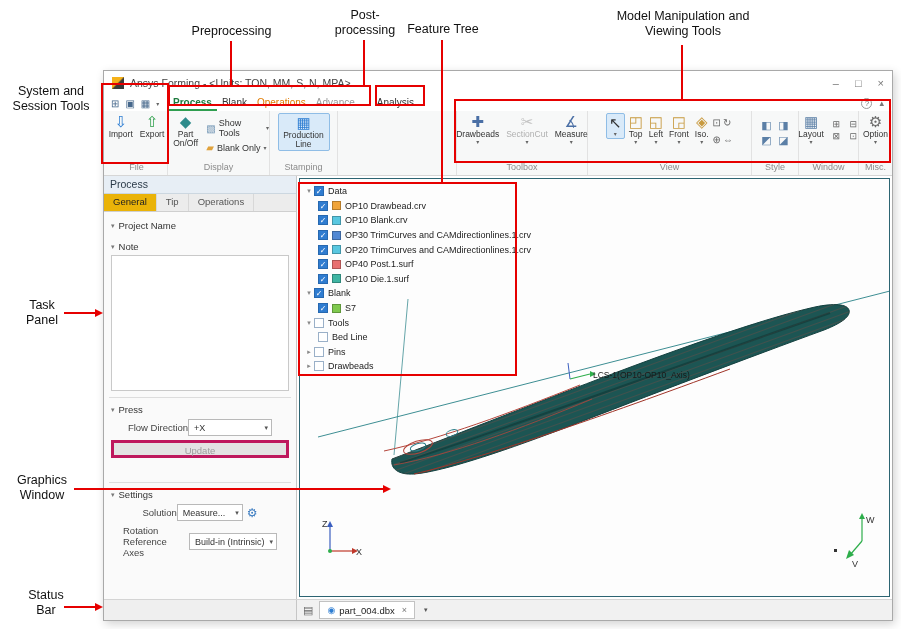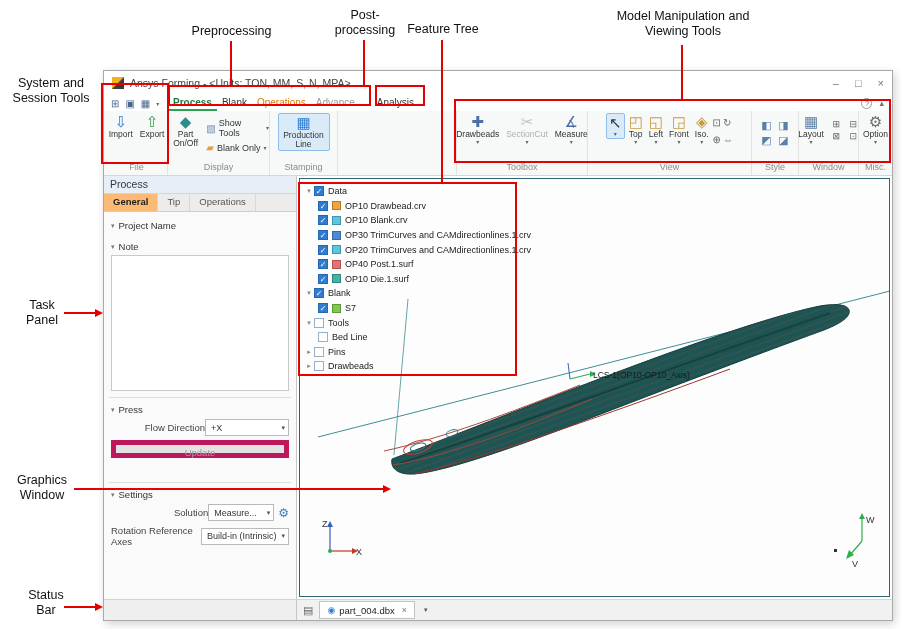--- a/index.html
+++ b/index.html
@@ -40,31 +40,31 @@
 .smallrow{display:flex;align-items:center;gap:3px;font-size:9px;color:#333;cursor:default}
 .smallrow .sico{font-size:10px}
 .icoGrid{display:grid;grid-template-columns:repeat(2,15px);gap:2px;padding-top:6px;font-size:11px;color:#5b7fa6;text-align:center}
 .icoGrid.small{font-size:9px;color:#666}
 
 .main{flex:1;display:flex;min-height:0}
 .task-panel{width:193px;flex:0 0 auto;background:#f4f4f4;border-right:1px solid #c6c6c6;display:flex;flex-direction:column}
 .tp-header{height:18px;background:#e7eef5;border-bottom:1px solid #ccd7e0;padding:2px 6px;font-size:10.5px;color:#2b3a48}
 .tp-tabs{height:18px;display:flex;background:#ececec;border-bottom:1px solid #cfcfcf}
 .tp-tab{padding:2px 9px;font-size:9.5px;color:#555;border-right:1px solid #d8d8d8;cursor:default}
-.tp-tab.active{background:#fdba74;color:#222;font-weight:bold}
+.tp-tab.active{background:#eab308;color:#222;font-weight:normal}
 .tp-body{flex:1;background:#fafafa;padding:5px 7px;overflow:hidden;font-size:9.5px}
 .sec-h{display:flex;align-items:center;gap:4px;color:#333;margin:3px 0 3px;font-size:9.5px}
 .sec-h .tw{color:#777;font-size:7px}
 .tp-input{width:100%;height:17px;background:#ececec;border:1px solid #d2d2d2;color:#8a8a8a;padding:2px 4px;font-size:9.5px;line-height:13px}
 .tp-note{width:100%;height:136px;background:#fff;border:1px solid #c9c9c9}
-.tp-row{display:flex;align-items:center;justify-content:flex-end;margin:4px 0}
+.tp-row{display:flex;align-items:center;justify-content:center;margin:4px 12px}
 .tp-lbl{color:#444}
 .sel{display:flex;align-items:center;justify-content:space-between;background:#fff;border:1px solid #b9b9b9;height:17px;padding:0 3px 0 5px;font-size:9px;color:#333;cursor:default}
 .sel .scaret{font-size:7px;color:#555;margin-left:4px}
-.btn-disabled{width:100%;height:18px;background:#e3e3e3;border:5px solid #be185d;color:#9d9d9d;text-align:center;line-height:16px;margin-top:2px;font-size:9.5px}
+.btn-disabled{width:100%;height:18px;background:#e3e3e3;border:3px solid #be185d;color:#9d9d9d;text-align:center;line-height:16px;margin-top:2px;font-size:9.5px}
 .divider{border-top:1px solid #ddd;margin:6px -2px}
 .cb11{width:11px;height:11px;border:1px solid #9d9d9d;background:#f5f5f5;flex:0 0 auto}
 .gear{color:#3a7bc0;font-size:12px;margin-left:4px}
 
 .graphics{flex:1;position:relative;margin:2px;border:1px solid #2c6472;background:#fdfdfd;overflow:hidden}
 .tree{position:absolute;left:4px;top:5px;width:212px;font-size:9px;color:#222;z-index:3}
 .tree-row{display:flex;align-items:center;height:14.6px;white-space:nowrap;cursor:default}
 .tree-row .tw{width:10px;color:#888;font-size:7px;text-align:center;flex:0 0 auto}
 .indent{width:14px;flex:0 0 auto}
 .cb{width:10px;height:10px;border:1px solid #7a9cc4;margin-right:4px;flex:0 0 auto;font-size:8px;line-height:9px;text-align:center}
@@ -480,18 +480,18 @@
   <div class="arr-r" style="left:95px;top:309px"></div>
   <div class="rline" style="left:74px;top:488px;width:310px;height:2px"></div>
   <div class="arr-r" style="left:383px;top:485px"></div>
   <div class="rline" style="left:64px;top:606px;width:32px;height:2px"></div>
   <div class="arr-r" style="left:95px;top:603px"></div>
 
   <div class="ann" style="left:184px;top:24px;width:95px">Preprocessing</div>
   <div class="ann" style="left:328px;top:8px;width:74px">Post-processing</div>
   <div class="ann" style="left:405px;top:22px;width:76px">Feature Tree</div>
   <div class="ann" style="left:607px;top:9px;width:152px">Model Manipulation and Viewing Tools</div>
-  <div class="ann" style="left:8px;top:76px;width:86px">System and Session Tools</div>
+  <div class="ann" style="left:8px;top:84px;width:86px">System and Session Tools</div>
   <div class="ann" style="left:18px;top:298px;width:48px">Task Panel</div>
   <div class="ann" style="left:12px;top:473px;width:60px">Graphics Window</div>
   <div class="ann" style="left:24px;top:588px;width:44px">Status Bar</div>
 
 </div>
 
 </body></html>

